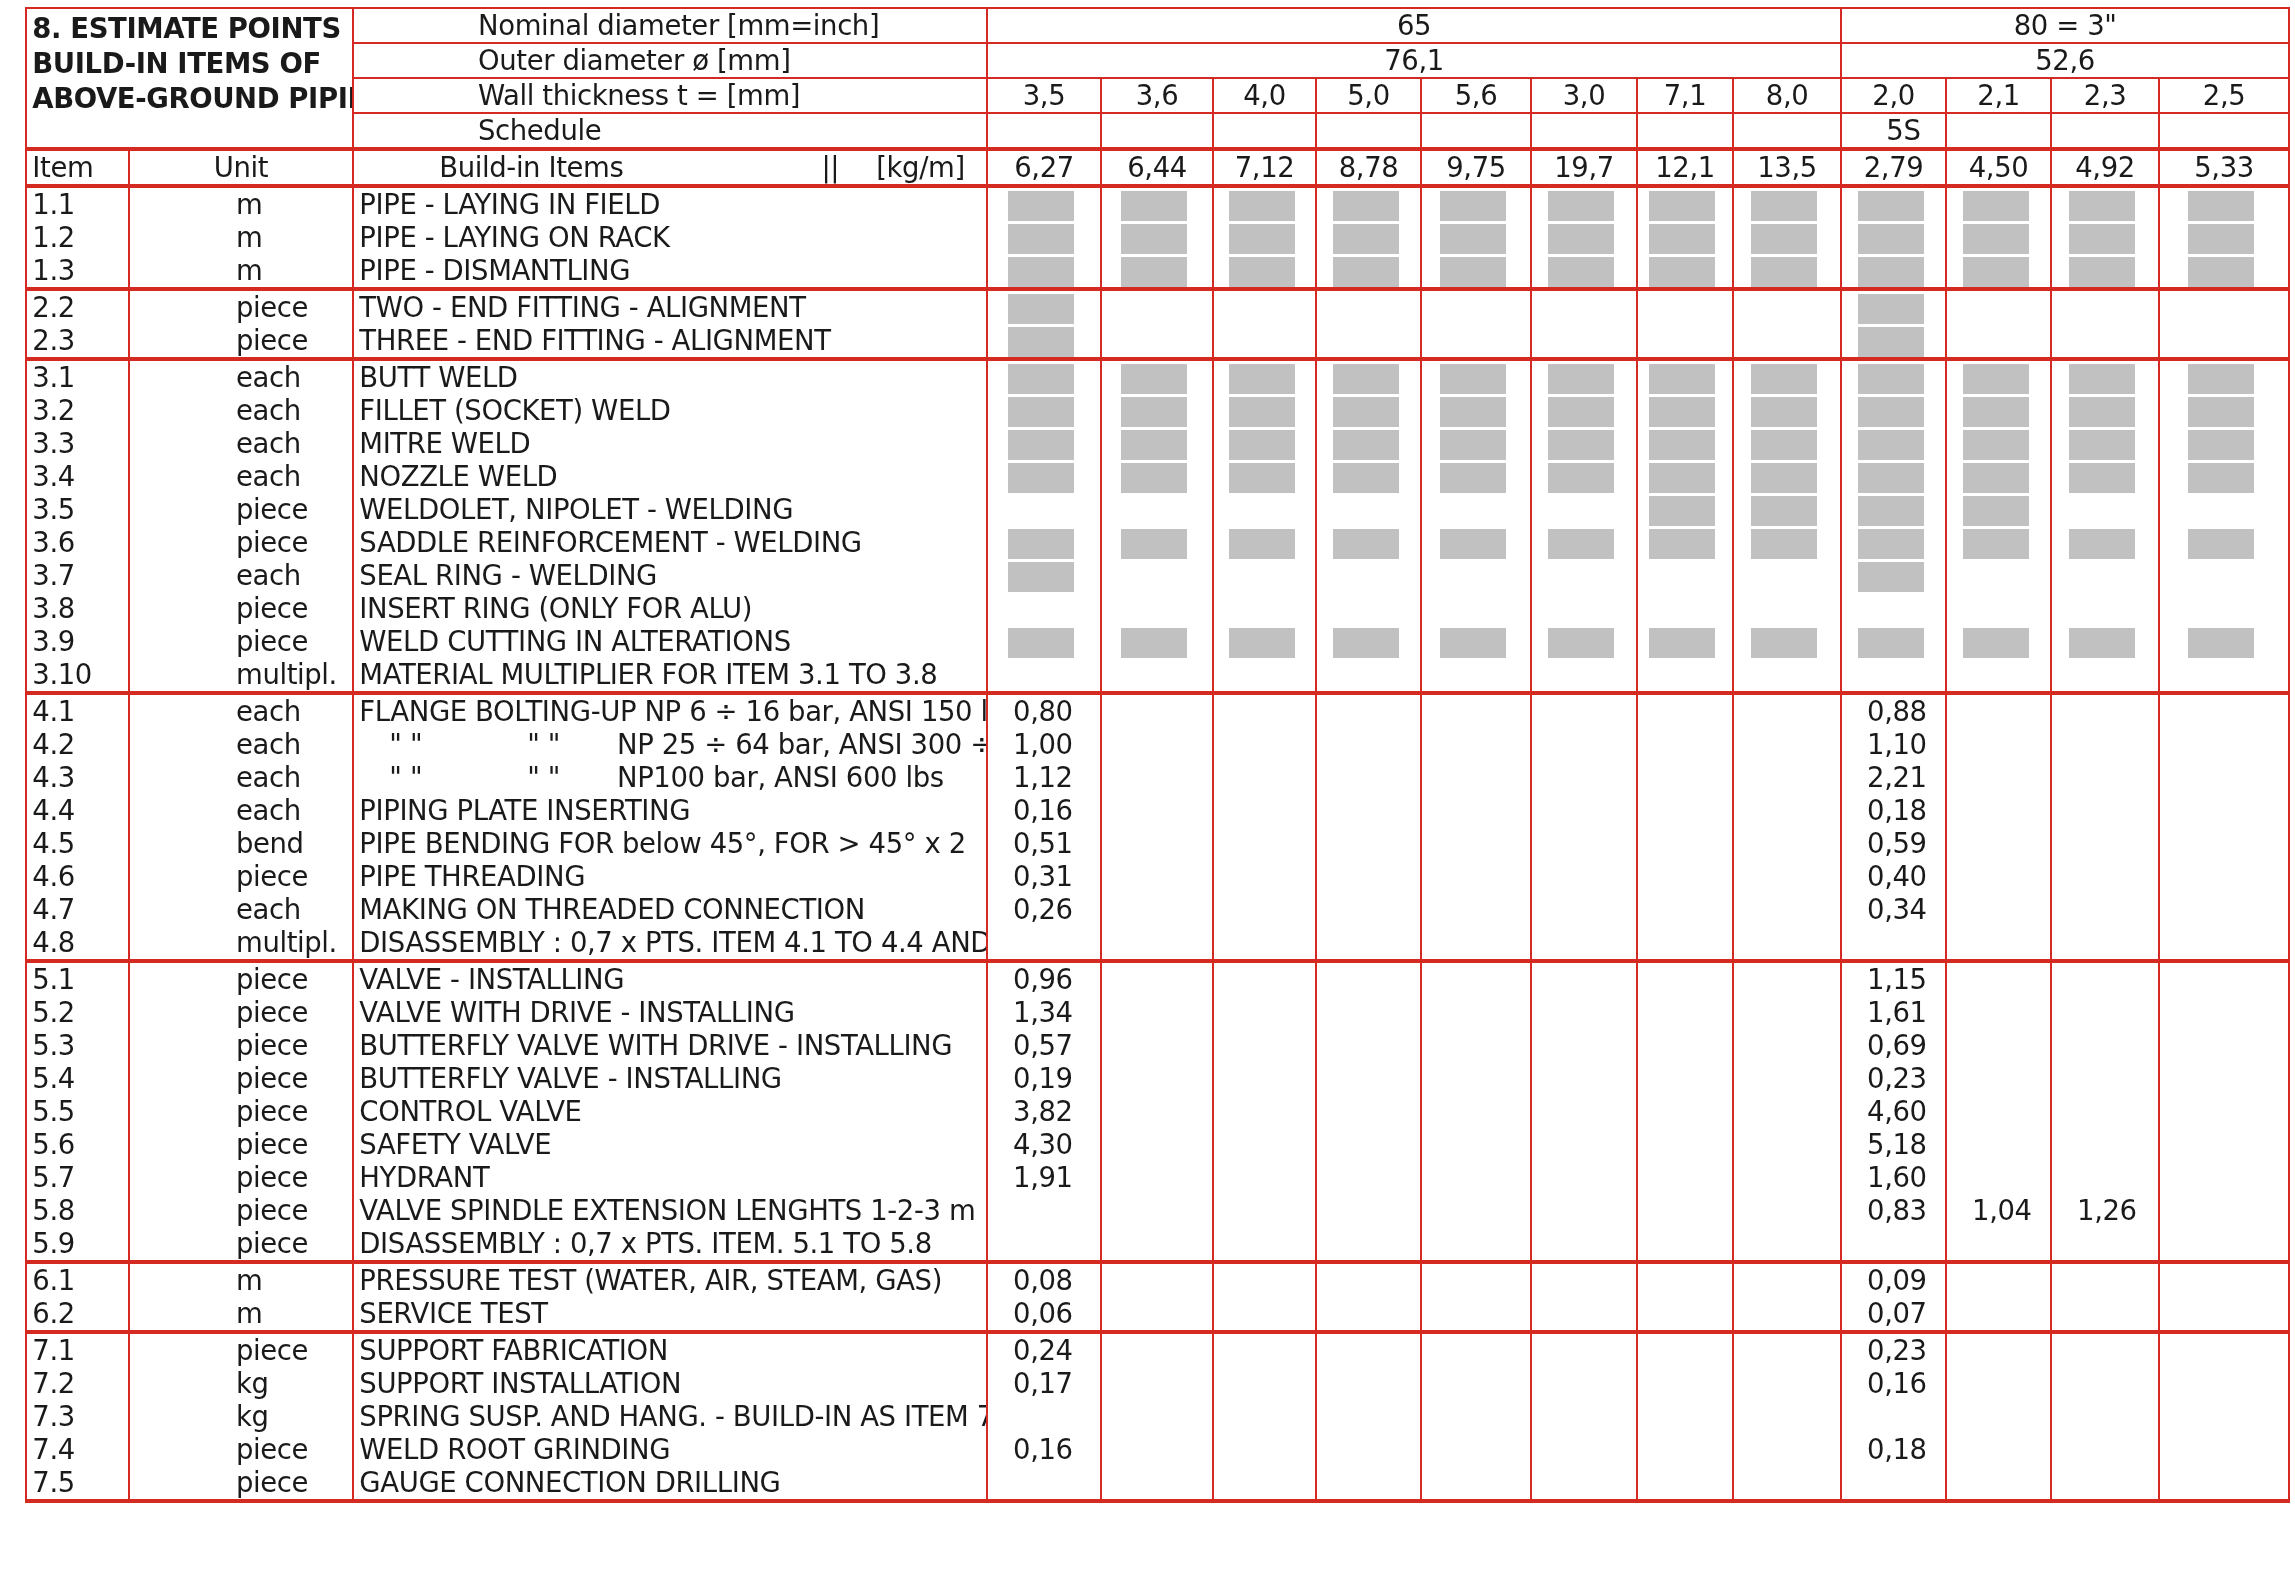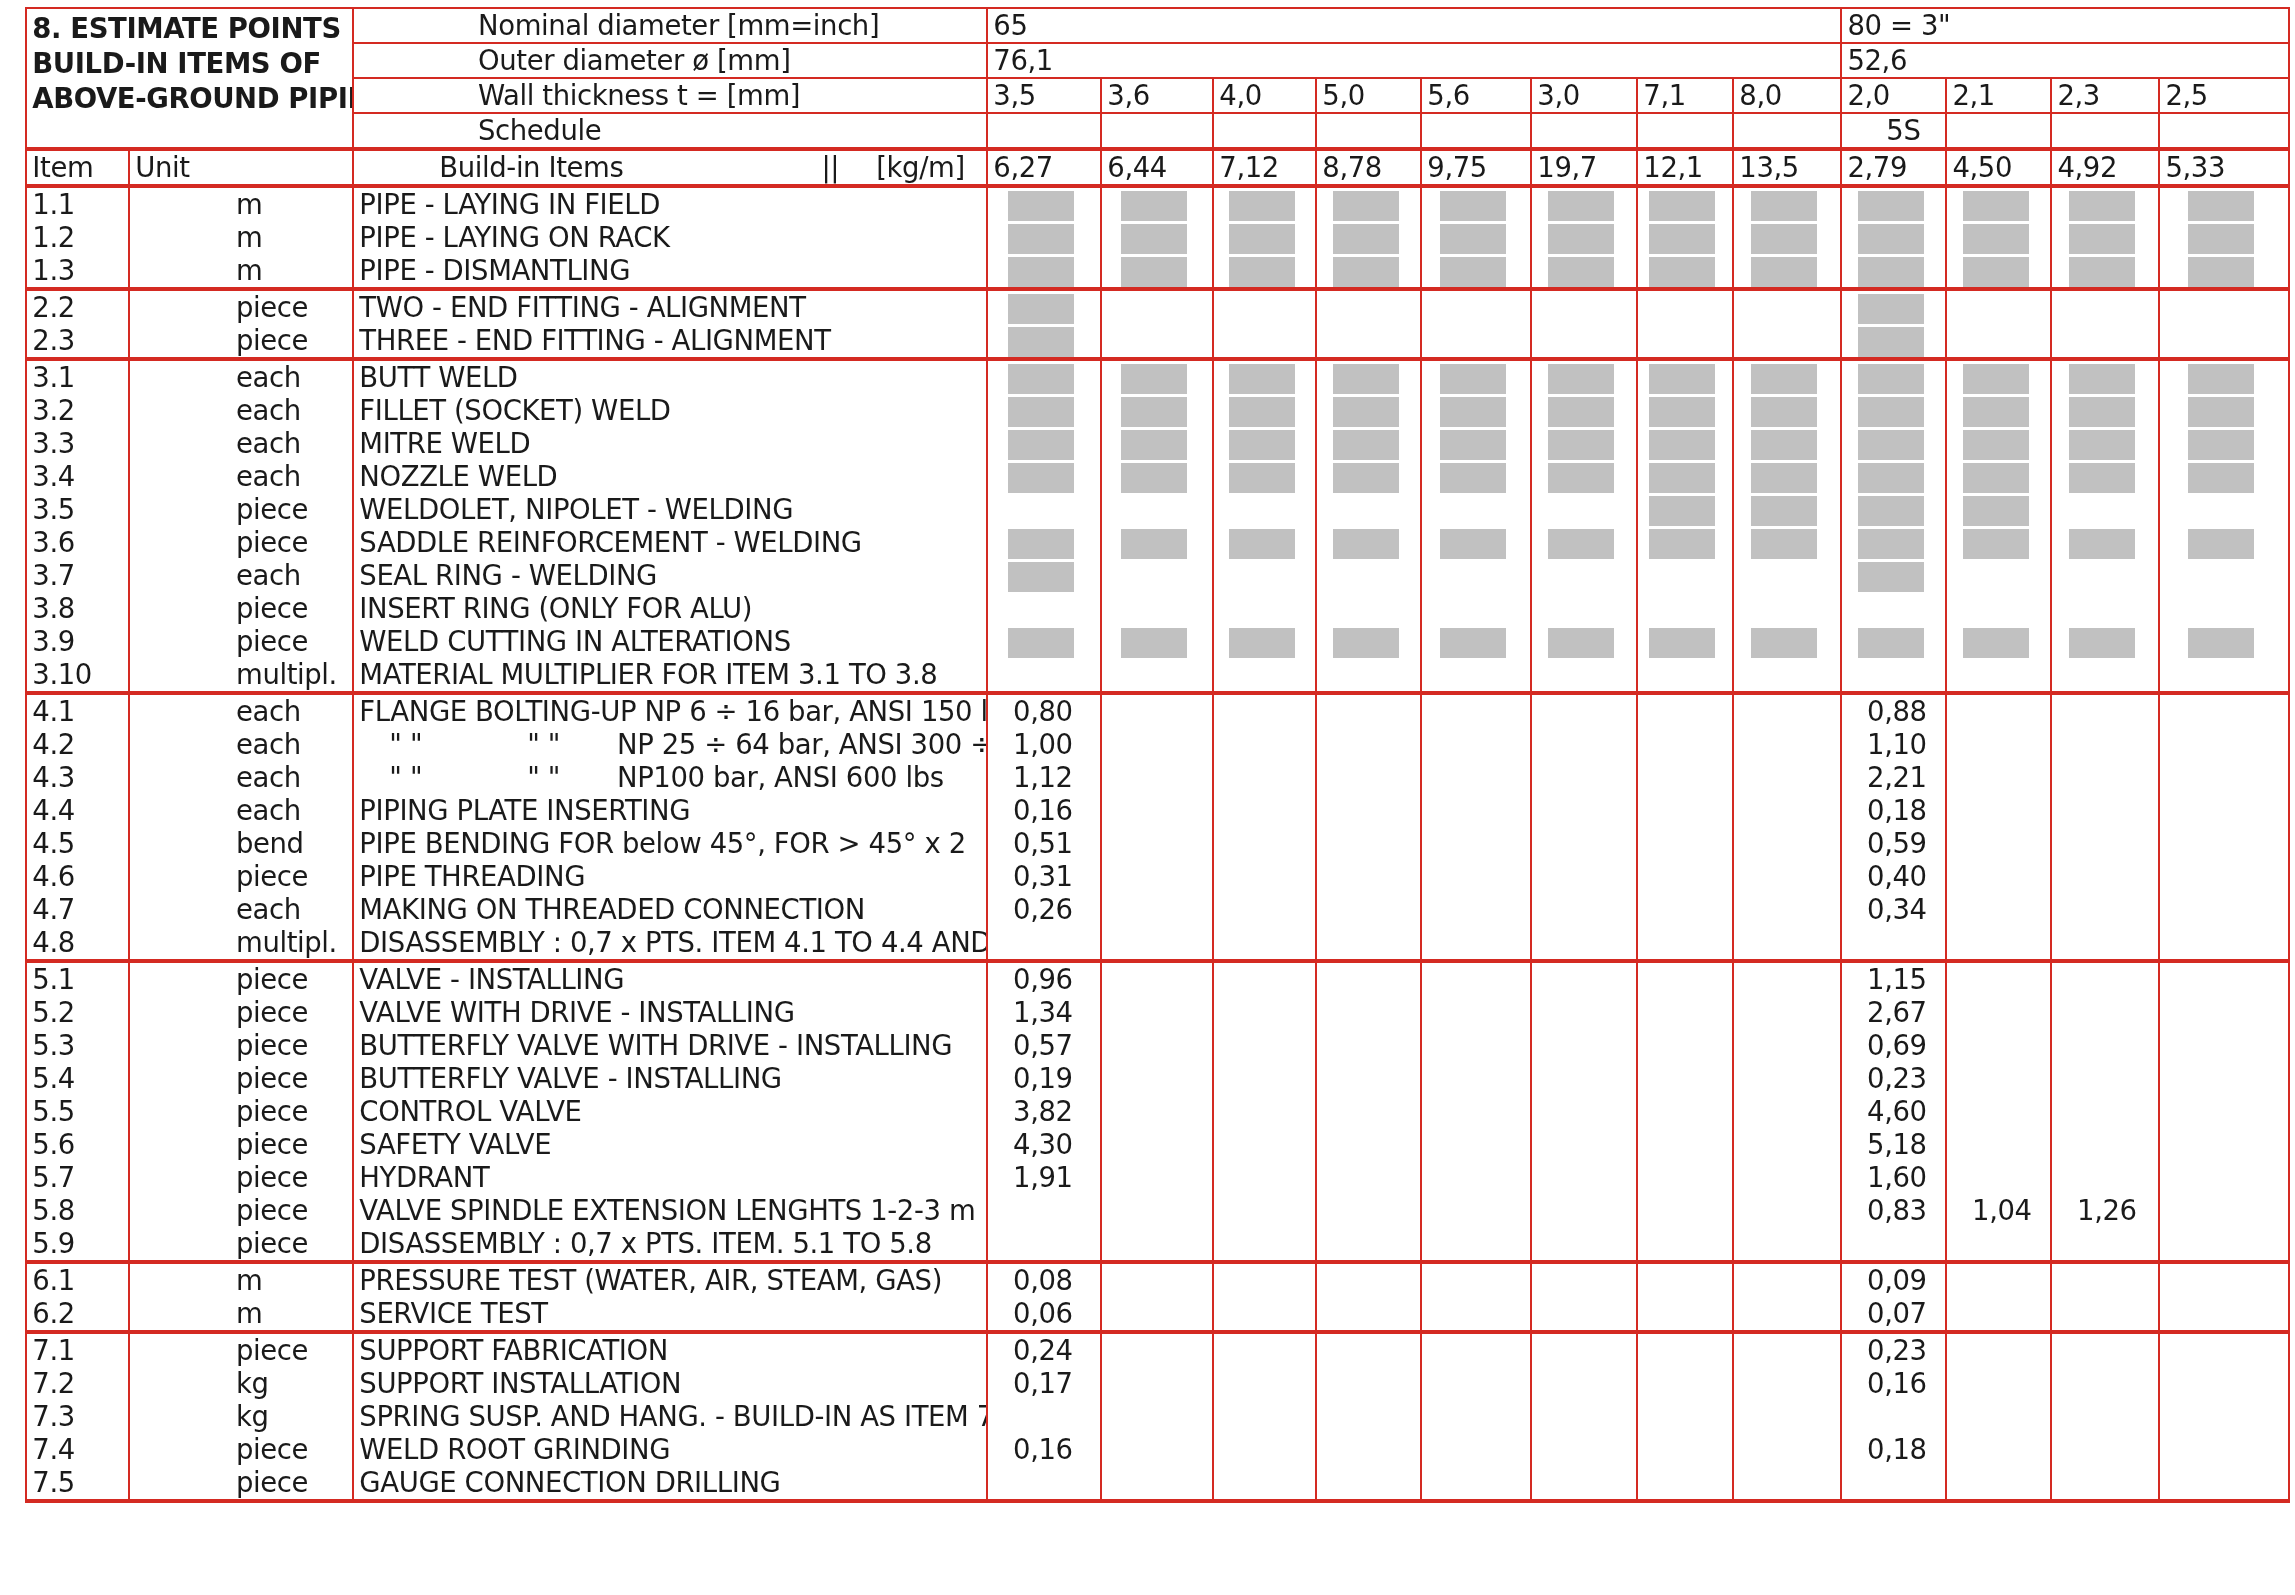--- a/index.html
+++ b/index.html
@@ -10,21 +10,21 @@
     border-collapse: collapse; table-layout: fixed;
     width: 2236px;
   }
   table.sheet td {
     border: 2.7px solid #d42a22;
     padding: 0 5.3px; height: 33px; line-height: 33px;
     font-size: 27.5px; white-space: nowrap; overflow: hidden;
     vertical-align: middle;
     letter-spacing: -0.4px;
   }
-  table.sheet td.c { text-align: left; }
+  table.sheet td.c { text-align: center; }
   table.sheet td.l { text-align: left; }
   .title { font-weight: bold; font-size: 27.5px; line-height: 35px !important; vertical-align: top !important; padding-top: 1.8px !important; }
   .title div { line-height: 35px; }
   td.body { border-top: none !important; border-bottom: none !important; }
   .grp-first td { border-top: 4.4px solid #d42a22 !important; }
   .grp-last td { border-bottom: 4.4px solid #d42a22 !important; }
   .gray { display: inline-block; width: 66px; height: 30px; background: #c1c1c1; vertical-align: middle; }
   td.val { padding-left: 25px !important; text-align: left; }
   td.val.gc { text-align: center; padding-left: 0 !important; }
   .kgm { float: right; padding-right: 16px; }
@@ -538,21 +538,21 @@
         <td class="body" colspan="2" style="padding-left: 106px; text-align: left;">piece</td>
         <td class="l body">VALVE WITH DRIVE - INSTALLING</td>
         <td class="val body">1,34</td>
         <td class="val body"></td>
         <td class="val body"></td>
         <td class="val body"></td>
         <td class="val body"></td>
         <td class="val body"></td>
         <td class="val body"></td>
         <td class="val body"></td>
-        <td class="val body">2,67</td>
+        <td class="val body">1,61</td>
         <td class="val body"></td>
         <td class="val body"></td>
         <td class="val body"></td>
       </tr>
       <tr>
         <td class="l body">5.3</td>
         <td class="body" colspan="2" style="padding-left: 106px; text-align: left;">piece</td>
         <td class="l body">BUTTERFLY VALVE WITH DRIVE - INSTALLING</td>
         <td class="val body">0,57</td>
         <td class="val body"></td>

